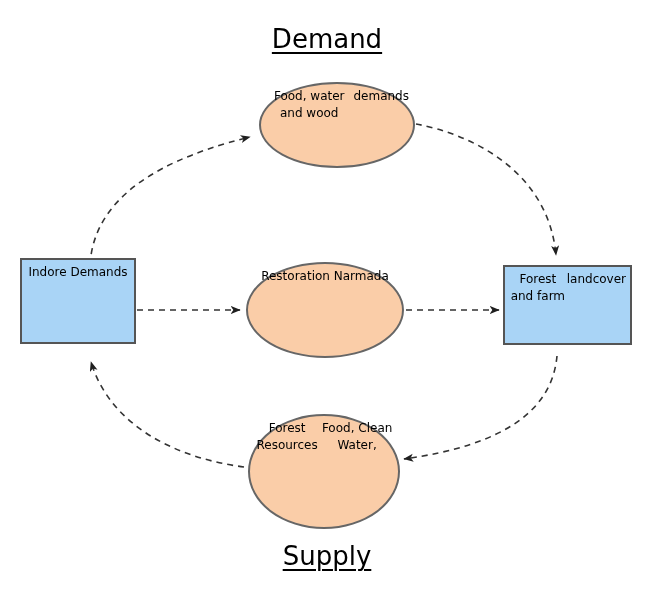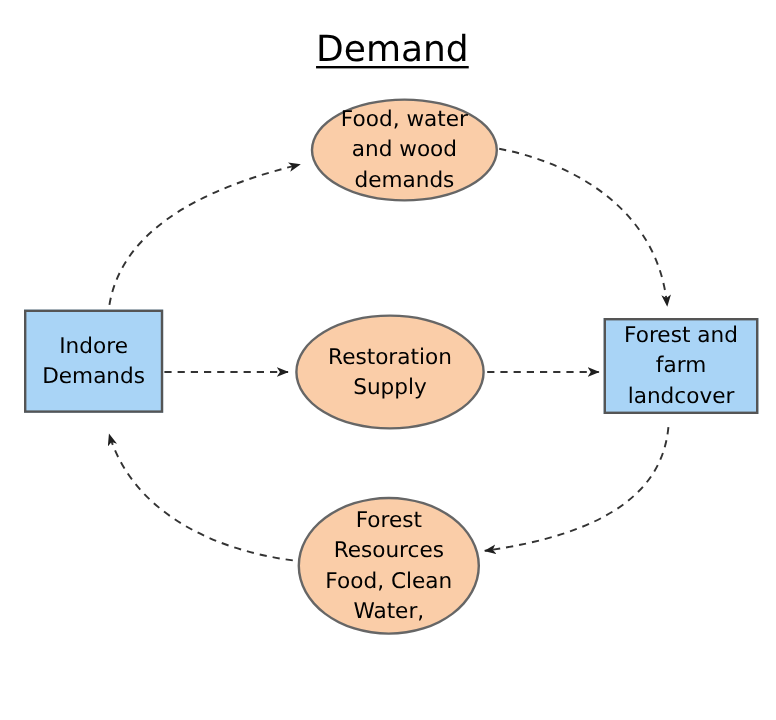--- a/index.html
+++ b/index.html
@@ -29,41 +29,41 @@
   }
   .edge{
     fill:none;
     stroke:var(--arrow);
     stroke-width:1.6;
     stroke-dasharray:6 5;
   }
   .node{
     position:absolute;
     z-index:2;
-    display:flex;flex-direction:column;
-    align-items:center;justify-content:center;
+    display:flex;flex-direction:row;
+    justify-content:center;
     text-align:center;
-    font-size:18px;line-height:1.4;
+    font-size:12px;line-height:1.4;
     box-sizing:border-box;
     padding:4px;
   }
   .node.rect{
     background:var(--rect-fill);
     border:2px solid var(--rect-border);
   }
   .node.ellipse{
     background:var(--ellipse-fill);
     border:2px solid var(--ellipse-border);
     border-radius:50%;
   }
   .diagram-title{
     position:absolute;
     left:227px;width:200px;
     text-align:center;
-    font-size:30px;
+    font-size:26px;
     font-weight:500;
     text-decoration:underline;
     text-underline-offset:4px;
     text-decoration-thickness:2px;
     z-index:2;
   }
   .title-demand{top:24px;}
   .title-supply{top:541px;}
 
   .node-indore{left:20px;top:258px;width:116px;height:86px;}
@@ -102,27 +102,28 @@
   <div class="node ellipse node-demand-flow">
     <div>Food, water and wood</div>
     <div>demands</div>
   </div>
 
   <div class="node rect node-indore">
     <div>Indore Demands</div>
   </div>
 
   <div class="node ellipse node-project">
-    <div>Restoration Supply</div>
+    <div>Restoration Narmada</div>
   </div>
 
   <div class="node rect node-forest">
     <div>Forest and farm</div>
     <div>landcover</div>
   </div>
 
   <div class="node ellipse node-supply-flow">
     <div>Forest Resources</div>
     <div>Food, Clean Water,</div>
   </div>
 
+  <div class="diagram-title title-supply">Supply</div>
 
 </div>
 
 </body></html>

